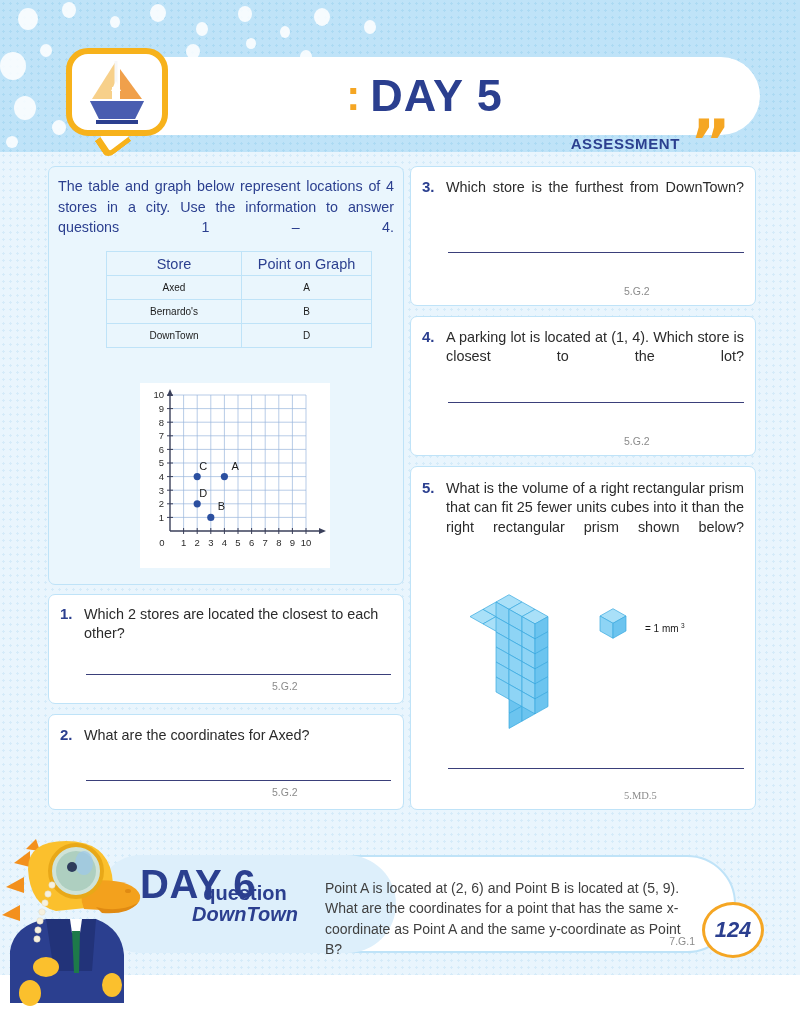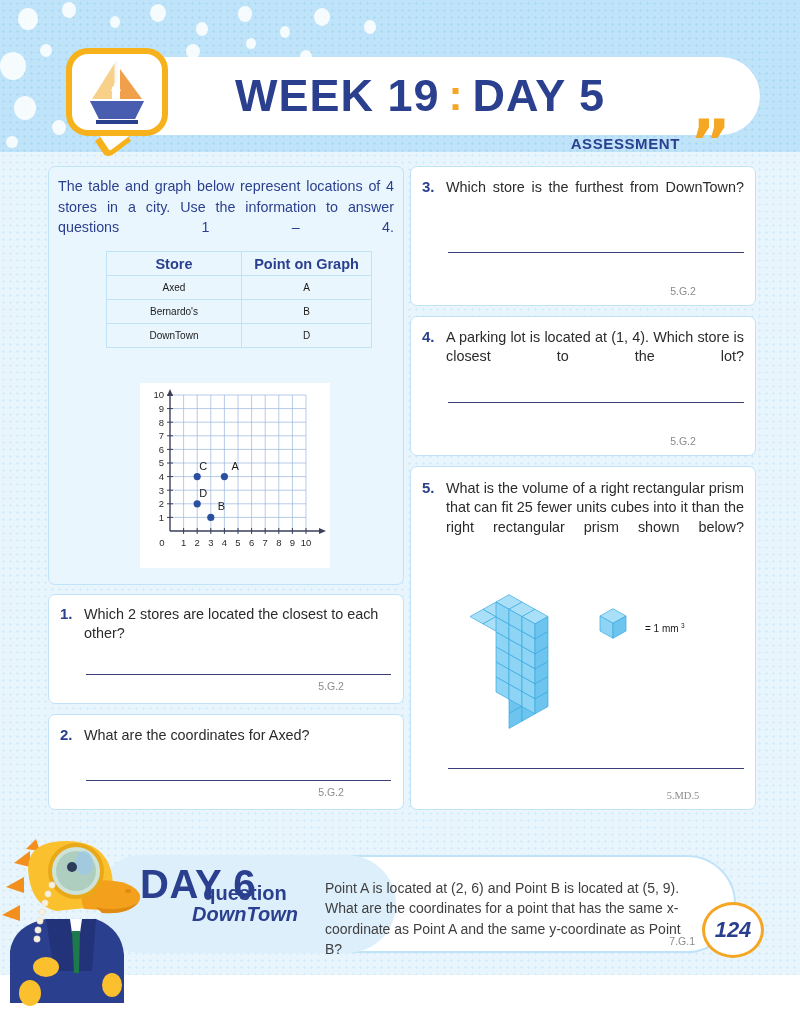--- a/index.html
+++ b/index.html
@@ -85,38 +85,38 @@
   }
   .qtext {
     position: absolute; font-size: 14.4px; color: #2b2b2b; line-height: 1.35;
   }
   .qtext.justify { text-align: justify; }
   .qtext.justify::after { content: ""; display: inline-block; width: 100%; }
   .answer-line {
     position: absolute; border-bottom: 1.3px solid #3a3f7a;
   }
   .std {
-    position: absolute; font-size: 10.5px; color: #8b8b8b; text-align: center;
+    position: absolute; font-size: 10.5px; color: #8b8b8b; text-align: left;
   }
 
   
   #intro-text {
     position: absolute; left: 58px; top: 176px; width: 336px;
     font-size: 14.3px; color: #2b3f8f; line-height: 1.45; text-align: justify;
   }
   #intro-text::after { content: ""; display: inline-block; width: 100%; }
   #store-table2 {
     position: absolute; left: 106px; top: 251px; width: 265px;
     border-collapse: collapse; table-layout: fixed;
   }
   #store-table2 th, #store-table2 td {
     border: 1px solid #bfe3f8; text-align: center; height: 24px;
     font-size: 10px; color: #1a1a1a; font-weight: normal;
   }
-  #store-table2 th { color: #2b3f8f; font-weight: bold; font-size: 14.5px; }
+  #store-table2 th { color: #2b3f8f; font-weight: normal; font-size: 14.5px; }
   #store-table2 .col-a { width: 135px; }
   #store-table2 .col-b { width: 130px; }
 
   
   #graph-box {
     position: absolute; left: 140px; top: 383px; width: 190px; height: 185px;
     background: #ffffff;
   }
 
   
@@ -185,21 +185,20 @@
 <div class="bubble" style="left:14px;  top:96px;  width:22px; height:24px;"></div>
 <div class="bubble" style="left:52px;  top:120px; width:14px; height:15px;"></div>
 <div class="bubble" style="left:6px;   top:136px; width:12px; height:12px;"></div>
 <div class="bubble" style="left:186px; top:44px;  width:14px; height:15px;"></div>
 <div class="bubble" style="left:246px; top:38px;  width:10px; height:11px;"></div>
 <div class="bubble" style="left:300px; top:50px;  width:12px; height:13px;"></div>
 
 <div id="header-bar"></div>
 
 <div id="header-title">
-  <span>WEEK 19</span>
   <span class="title-colon">:</span>
   <span>DAY 5</span>
 </div>
 
 <div id="assessment-label">ASSESSMENT</div>
 <div id="quote-mark">”</div>
 
 <div id="logo-tail"></div>
 <div id="logo-bubble"></div>
 <svg id="logo-boat" width="74" height="70" viewBox="0 0 74 70">

